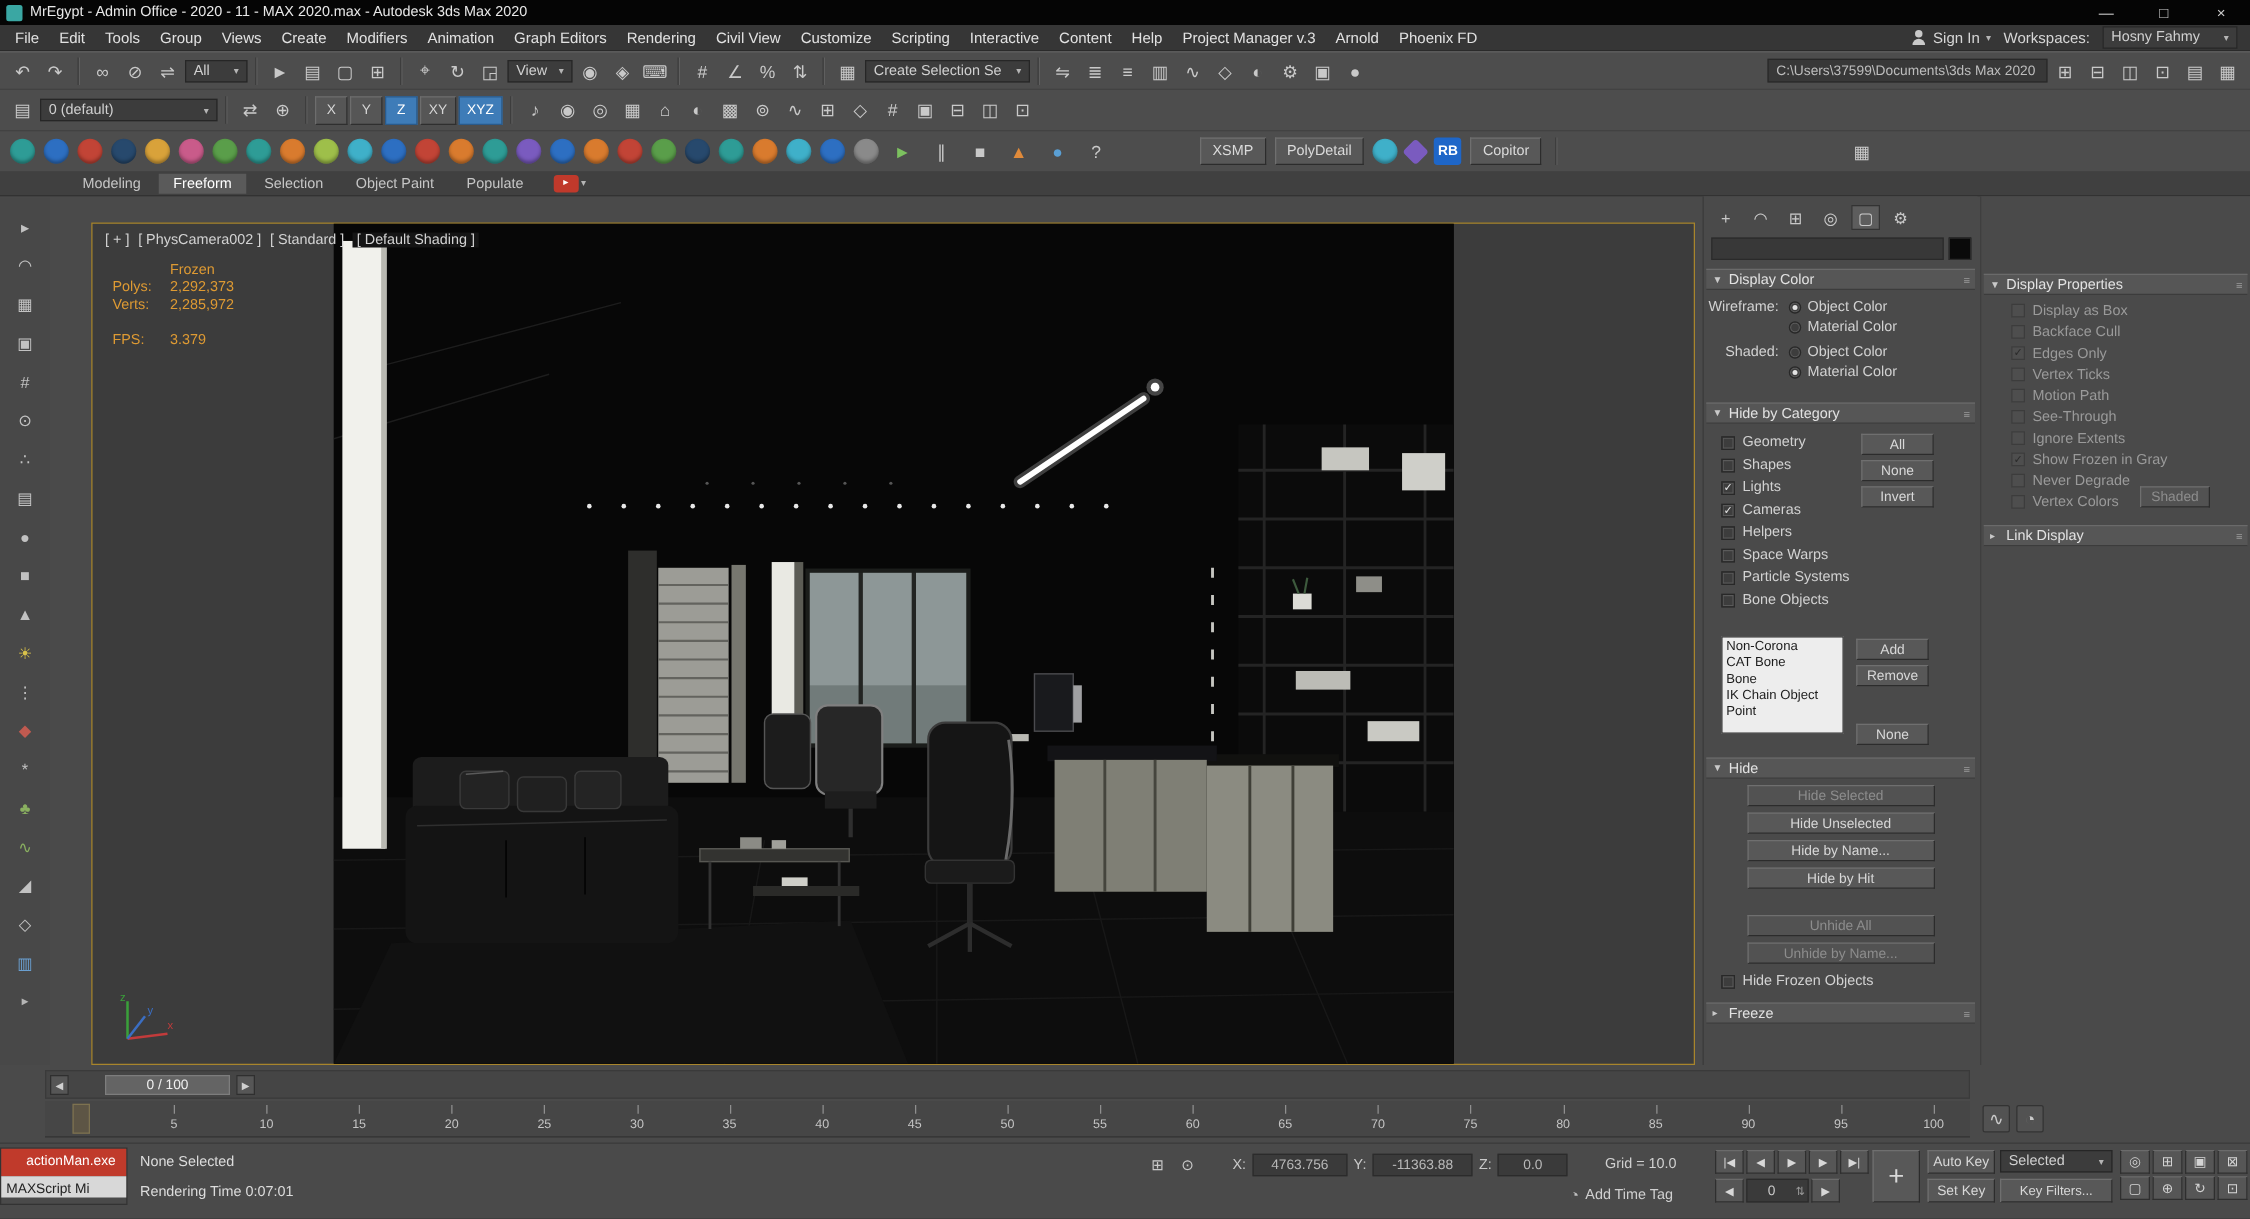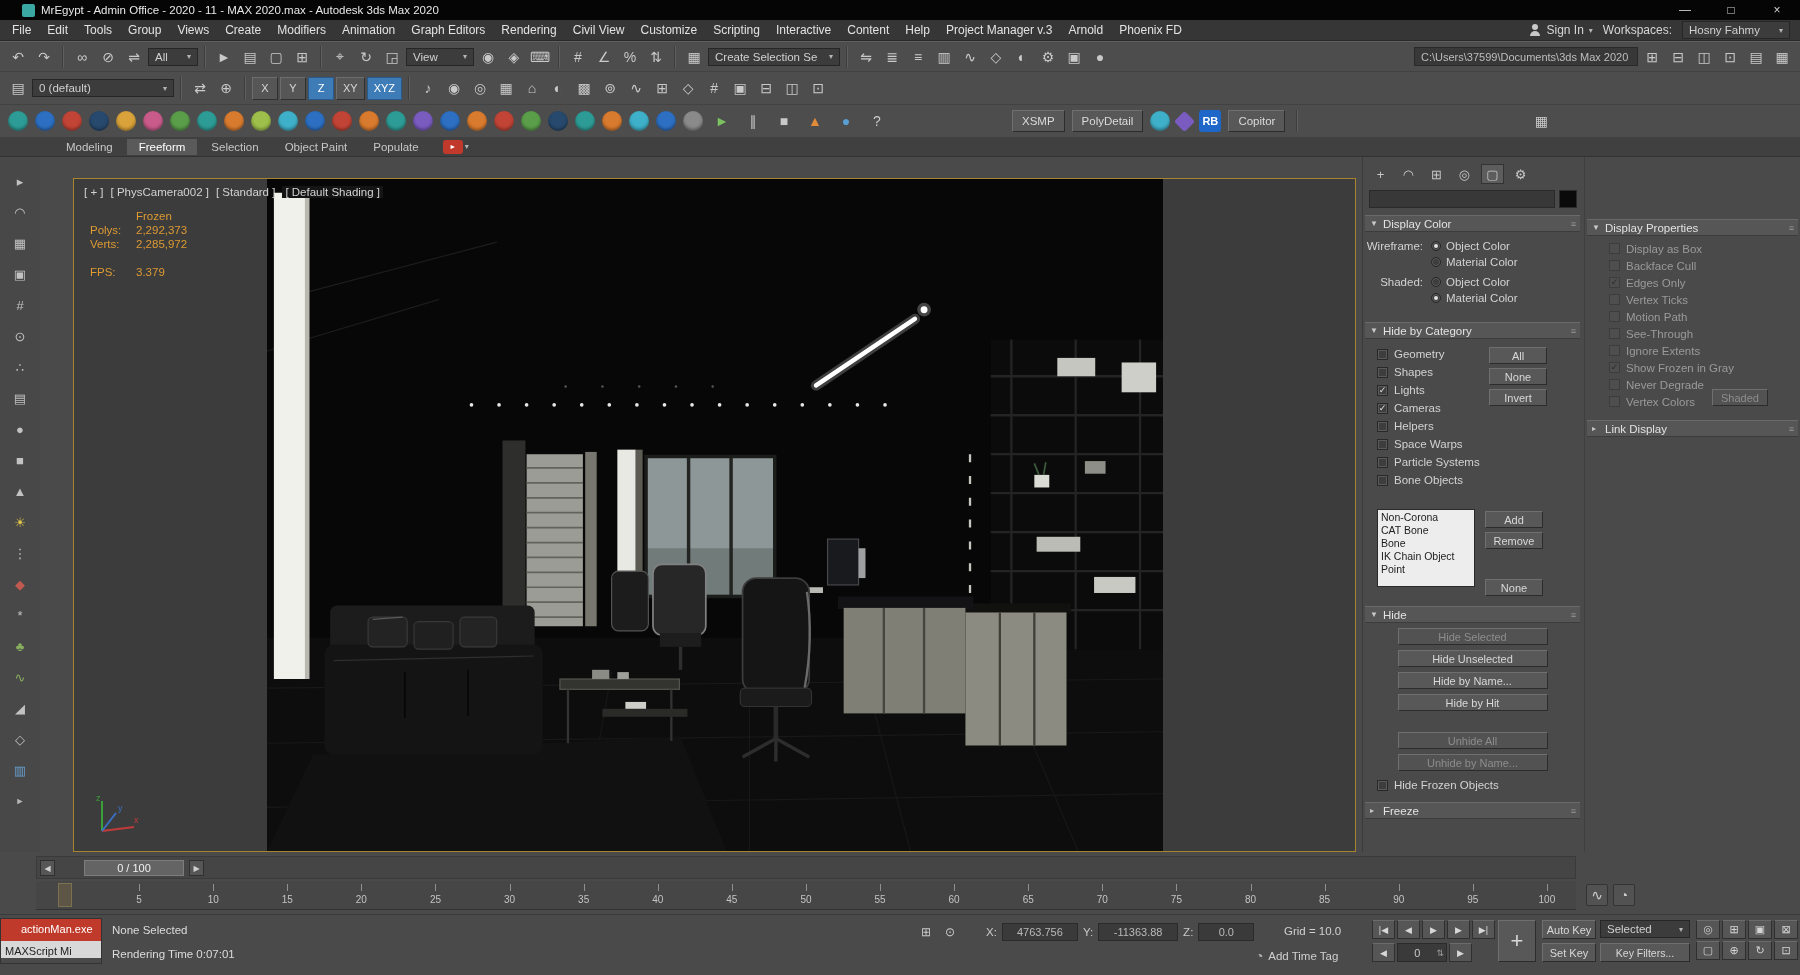--- a/index.html
+++ b/index.html
@@ -1,21 +1,21 @@
 <!DOCTYPE html>
 <html><head>
 <meta charset="utf-8">
 <style>
 *{box-sizing:border-box;margin:0;padding:0}
 html,body{background:#222}
 .app{position:relative;width:1800px;height:975px;background:#4a4a4a;overflow:hidden;
   font-family:"Liberation Sans",sans-serif;font-size:12px;color:#d6d6d6}
 
 
-.titlebar{position:absolute;left:0;top:0;width:100%;height:20px;background:#050505;display:flex;align-items:center;gap:6px;padding-left:22px}
+.titlebar{position:absolute;left:0;top:0;width:100%;height:20px;background:#050505;display:flex;align-items:center;gap:6px;padding-left:5px}
 .title-logo{width:13px;height:13px;background:#3aa7a3;border-radius:2px;flex:none}
 .titlebar .title{font-size:11.5px;color:#e8e8e8;white-space:nowrap}
 .win-controls{margin-left:auto;display:flex;height:100%}
 .win-btn{width:46px;height:100%;display:flex;align-items:center;justify-content:center;color:#cfcfcf;font-size:12px}
 
 
 .menubar{position:absolute;left:0;top:20px;width:100%;height:21px;background:#363636;border-bottom:1px solid #2a2a2a;display:flex;align-items:center;padding-left:4px}
 .menus{display:flex;align-items:flex-end}
 .menu-item{padding:0 8px;font-size:12px;color:#e2e2e2;line-height:20px;white-space:nowrap}
 .menubar-right{margin-left:auto;display:flex;align-items:center;gap:10px;padding-right:10px}
@@ -28,37 +28,37 @@
 .ws-dd{width:108px}
 
 
 .toolbar1{position:absolute;left:0;top:41px;width:100%;height:30px;background:#4d4d4d;border-top:1px solid #606060;display:flex;align-items:center;gap:2px;padding:0 6px}
 .toolbar2{position:absolute;left:0;top:71px;width:100%;height:33px;background:#4d4d4d;border-top:1px solid #424242;display:flex;align-items:center;gap:2px;padding:0 6px}
 .tb-seg{display:flex;align-items:center;gap:2px}
 .tb-icon{width:24px;height:24px;display:flex;align-items:center;justify-content:center;color:#c9c9c9;font-size:14px;border-radius:2px;flex:none}
 .tb-icon.small{width:20px;height:20px;font-size:12px}
 .tb-sep{width:2px;height:22px;border-left:1px solid #3d3d3d;border-right:1px solid #5f5f5f;margin:0 4px;flex:none}
 .dd-all{width:50px}
-.dd-view{width:68px}
+.dd-view{width:52px}
 .dd-selset{width:132px}
 .path-field{margin-left:auto;width:224px;height:19px;background:#383838;border:1px solid #292929;color:#bdbdbd;font-size:11px;display:flex;align-items:center;padding:0 6px;white-space:nowrap;overflow:hidden}
 .dd-modset{width:142px}
 .axis-btn{min-width:26px;height:23px;padding:0 6px;background:#565656;border:1px solid #2f2f2f;border-top-color:#6d6d6d;border-left-color:#6d6d6d;color:#d6d6d6;font-size:11px;display:flex;align-items:center;justify-content:center;flex:none}
 .axis-btn.active{background:#3e7cb8;border-color:#2a5a8a;color:#fff}
 
 
 .pluginbar{position:absolute;left:0;top:104px;width:100%;height:33px;background:#4d4d4d;border-top:1px solid #424242;display:flex;align-items:center;gap:7px;padding:0 8px;overflow:hidden}
 .pl-row{display:flex;align-items:center;gap:7px}
 .pl-circle{width:20px;height:20px;border-radius:50%;flex:none;box-shadow:inset 0 -2px 3px rgba(0,0,0,.35)}
 .c-teal{background:#2e9c96}.c-blue{background:#2d6fc2}.c-red{background:#c24436}.c-navy{background:#27496d}
 .c-gold{background:#d9a23a}.c-pink{background:#c95b8a}.c-green{background:#5a9e4a}.c-orange{background:#d97b2e}
 .c-lime{background:#9ebf4a}.c-cyan{background:#3fb0c9}.c-purple{background:#7a5bbf}.c-gray{background:#8a8a8a}
 .g-green{color:#7cc15f}.g-orange{color:#e08a3a}.g-blue{color:#5a9fd4}
 .txt-btn{height:22px;padding:0 9px;background:#585858;border:1px solid #2c2c2c;border-top-color:#6f6f6f;border-left-color:#6f6f6f;color:#dadada;font-size:11.5px;display:flex;align-items:center;flex:none}
-.xsmp{margin-left:116px}
+.xsmp{margin-left:64px}
 .pl-diamond{width:15px;height:15px;background:#7a5bbf;transform:rotate(45deg);border-radius:3px;flex:none}
 .rb-badge{width:22px;height:22px;background:#1e66c8;color:#fff;font-weight:bold;font-size:11px;display:flex;align-items:center;justify-content:center;border-radius:3px;flex:none}
 .pl-tail{margin-left:220px}
 
 
 .ribbontabs{position:absolute;left:0;top:137px;width:100%;height:20px;background:#404040;border-bottom:1px solid #323232;display:flex;align-items:center;padding-left:54px;gap:2px}
 .ribbon-tab{padding:2px 12px;font-size:11.5px;color:#c6c6c6}
 .ribbon-tab.active{background:#5a5a5a;color:#fff}
 .media-badge{width:20px;height:14px;background:#c0392b;border-radius:3px;display:flex;align-items:center;justify-content:center;font-size:7px;color:#fff;margin-left:10px}
 

